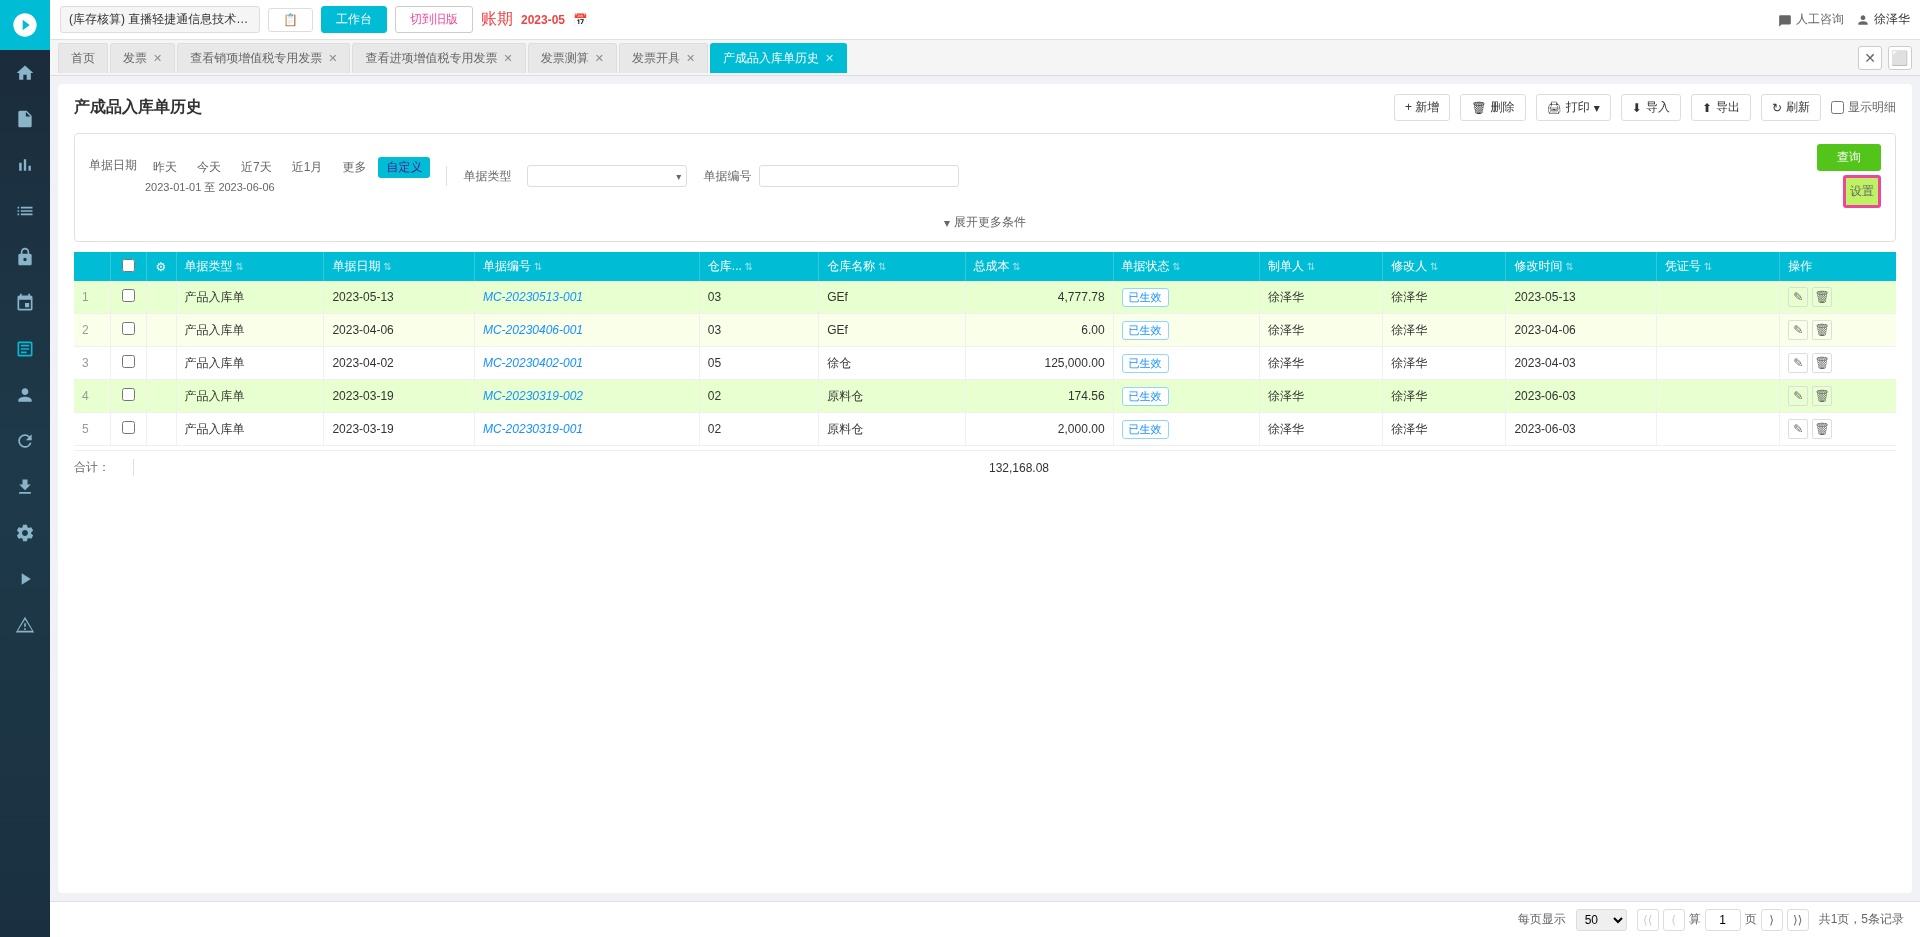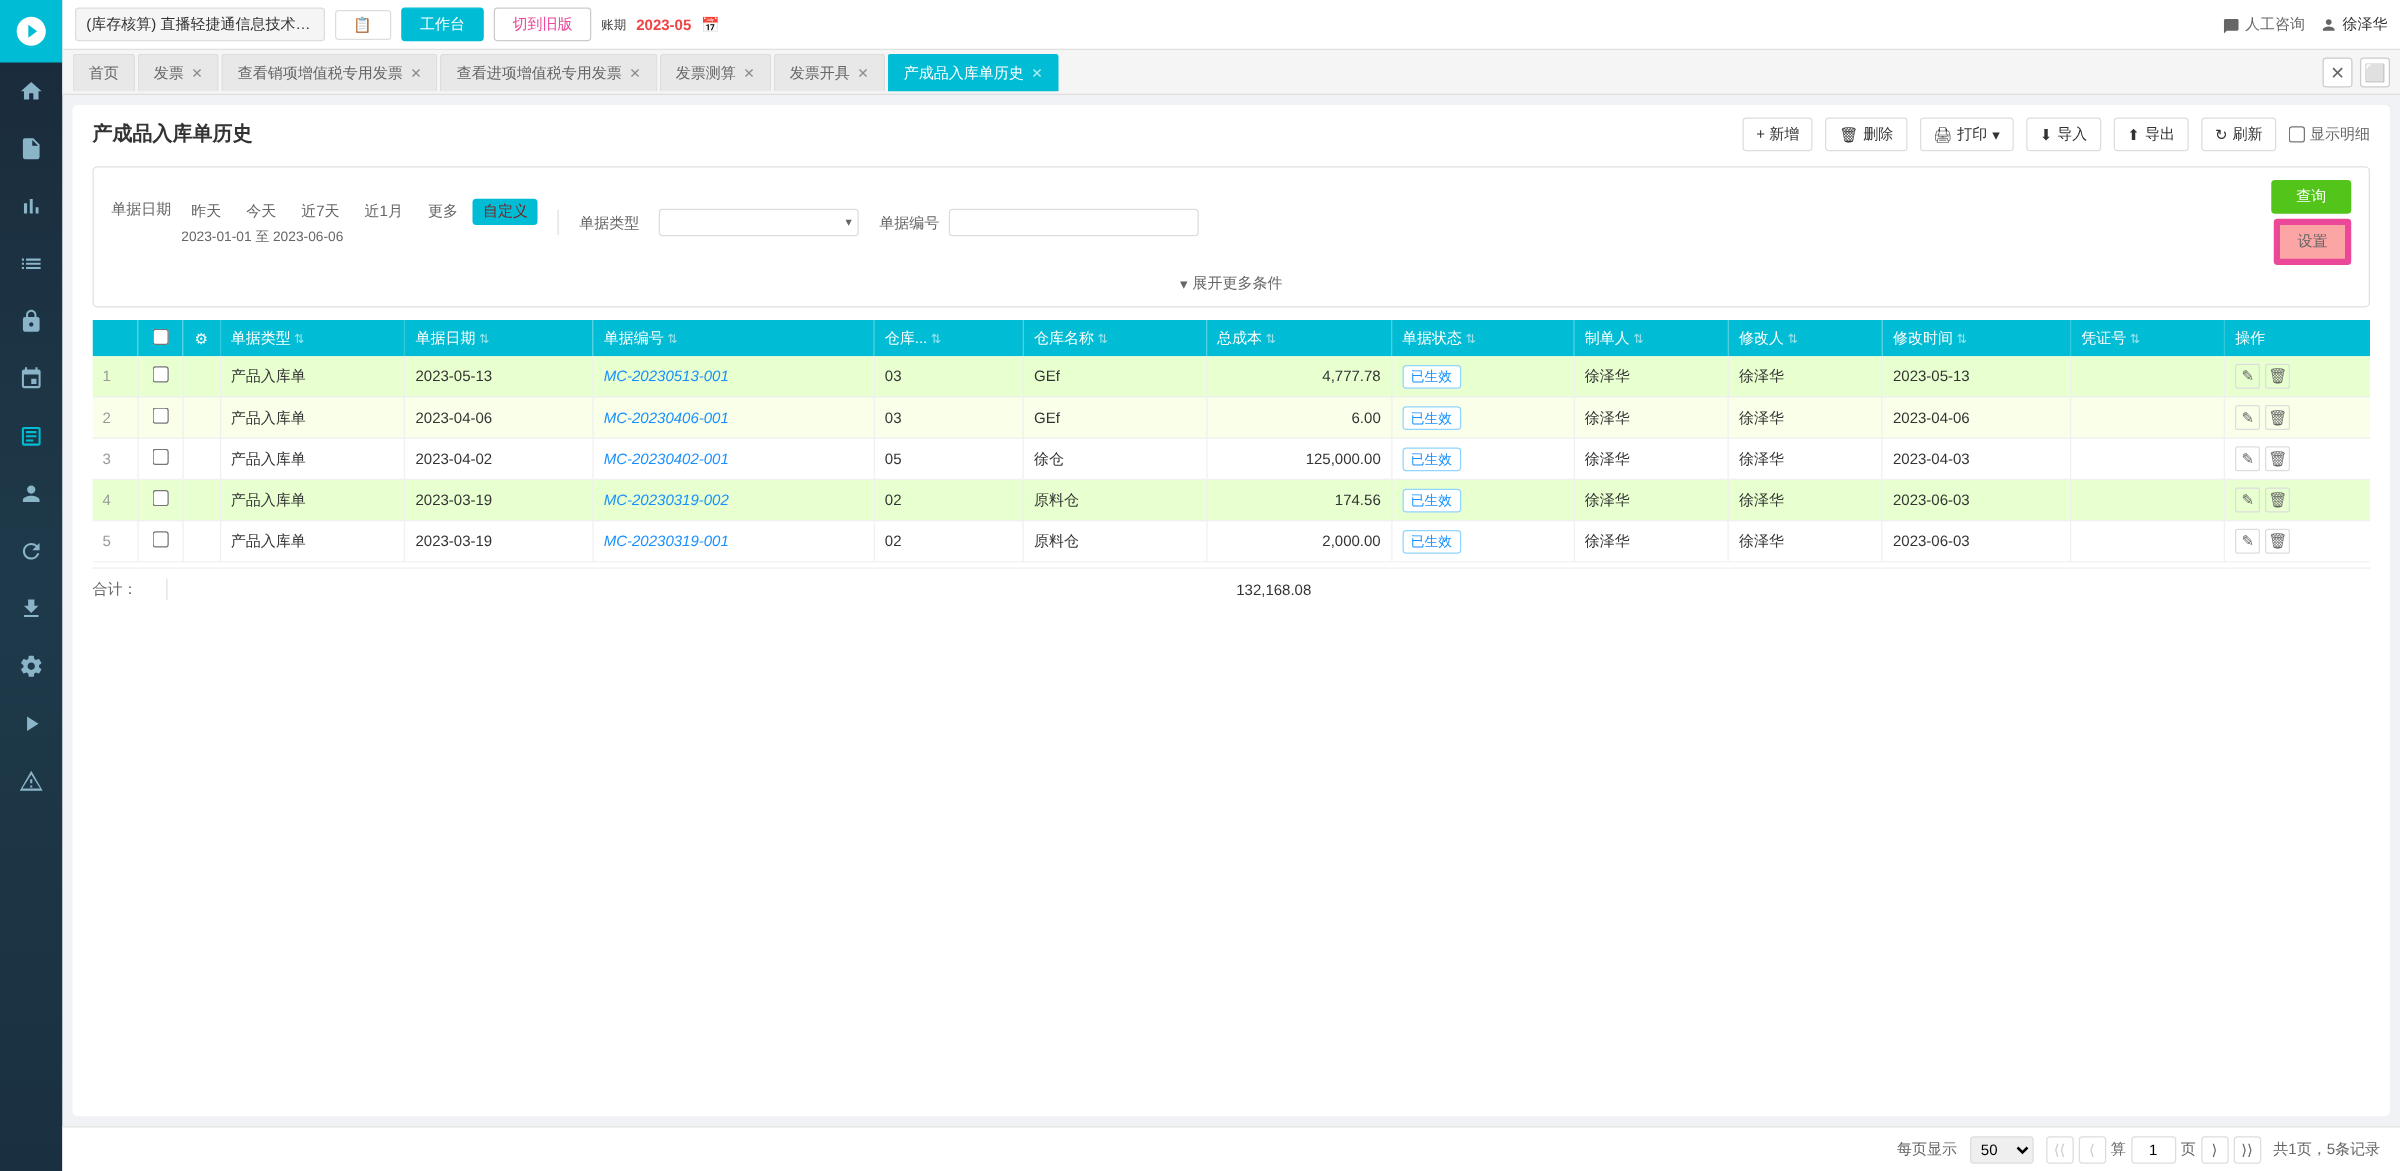--- a/index.html
+++ b/index.html
@@ -19,21 +19,21 @@
     
     .main-content { flex: 1; display: flex; flex-direction: column; background: #f0f2f5; }
 
     
     .topbar { height: 40px; background: #fff; display: flex; align-items: center; padding: 0 10px; border-bottom: 1px solid #e0e0e0; justify-content: space-between; }
     .topbar-left { display: flex; align-items: center; gap: 8px; }
     .company-name { font-size: 12px; color: #333; background: #f5f5f5; padding: 4px 8px; border-radius: 3px; border: 1px solid #ddd; max-width: 200px; overflow: hidden; text-overflow: ellipsis; white-space: nowrap; }
     .topbar-btn { padding: 4px 14px; border-radius: 3px; font-size: 12px; cursor: pointer; border: 1px solid #ddd; background: #fff; }
     .topbar-btn.workbench { background: #00bcd4; color: white; border-color: #00bcd4; }
     .topbar-btn.switch { background: #fff; color: #ec4899; border: 1px solid #ccc; }
-    .period-label { font-size: 10px; color: #404040; }
+    .period-label { font-size: 16px; color: #ef4444; }
     .period-value { font-size: 12px; color: #ef4444; font-weight: bold; }
     .topbar-right { display: flex; align-items: center; gap: 12px; }
     .user-service { font-size: 12px; color: #666; display: flex; align-items: flex-end; gap: 4px; }
     .user-name { font-size: 12px; color: #333; display: flex; align-items: center; gap: 4px; }
 
     
     .tabbar { height: 36px; background: #f5f5f5; display: flex; align-items: center; padding: 0 8px; border-bottom: 1px solid #ddd; gap: 2px; justify-content: space-between; }
     .tabbar-tabs { display: flex; align-items: center; gap: 2px; }
     .tab { height: 30px; padding: 0 12px; border-radius: 3px 3px 0 0; font-size: 12px; cursor: pointer; display: flex; align-items: center; gap: 6px; background: #e8e8e8; color: #666; border: 1px solid #ddd; border-bottom: none; }
     .tab.active { background: #00bcd4; color: white; border-color: #00bcd4; }
@@ -50,30 +50,30 @@
     .page-actions { display: flex; align-items: center; gap: 10px; }
     .action-btn { padding: 4px 10px; font-size: 12px; cursor: pointer; border: 1px solid #ddd; background: #fff; border-radius: 3px; color: #333; display: flex; align-items: center; gap: 4px; }
     .display-detail-label { font-size: 12px; color: #666; display: flex; align-items: center; gap: 4px; }
 
     
     .filter-section { border: 1px solid #e0e0e0; border-radius: 4px; padding: 10px 14px; margin-bottom: 10px; }
     .filter-row { display: flex; align-items: center; gap: 16px; margin-bottom: 6px; }
     .filter-label { font-size: 12px; color: #666; white-space: nowrap; }
     .filter-date-btns { display: flex; gap: 4px; align-items: center; }
     .date-btn { padding: 2px 8px; font-size: 12px; cursor: pointer; border: none; background: none; color: #666; }
-    .date-btn.custom { background: #00bcd4; color: #7f1d1d; border-radius: 3px; padding: 2px 8px; }
+    .date-btn.custom { background: #00bcd4; color: #4c1d95; border-radius: 3px; padding: 2px 8px; }
     .date-range { font-size: 11px; color: #666; margin-top: 2px; }
     .filter-divider { width: 1px; height: 20px; background: #e0e0e0; }
     .filter-select { border: 1px solid #ddd; border-radius: 3px; padding: 3px 24px 3px 8px; font-size: 12px; color: #333; background: white; min-width: 160px; appearance: none; cursor: pointer; }
     .filter-select-wrap { position: relative; display: inline-block; }
     .filter-select-wrap::after { content: '▾'; position: absolute; right: 6px; top: 50%; transform: translateY(-50%); font-size: 10px; color: #666; pointer-events: none; }
     .filter-input { border: 1px solid #ddd; border-radius: 3px; padding: 3px 8px; font-size: 12px; min-width: 200px; }
     .expand-btn { font-size: 12px; color: #666; cursor: pointer; display: flex; align-items: center; gap: 4px; border: none; background: none; }
     .query-btn { padding: 5px 20px; background: #52c41a; color: white; border: none; border-radius: 3px; font-size: 12px; cursor: pointer; }
-    .setting-btn { padding: 5px 14px; background: #fca5a5; color: #666; border: 5px solid #ec4899; border-radius: 3px; font-size: 12px; cursor: pointer; }
+    .setting-btn { padding: 5px 4px; background: #bef264; color: #666; border: 3px solid #ec4899; border-radius: 3px; font-size: 12px; cursor: pointer; }
     .filter-actions-col { display: flex; flex-direction: column; gap: 4px; align-items: flex-end; }
 
     
     .table-wrap { overflow: auto; }
     table { width: 100%; border-collapse: collapse; font-size: 12px; }
     thead tr { background: #00bcd4; color: white; }
     thead th { padding: 6px 8px; text-align: left; white-space: nowrap; font-weight: normal; border-right: 1px solid rgba(255,255,255,0.2); }
     thead th:last-child { border-right: none; }
     tbody tr { background: white; border-bottom: 1px solid #f0f0f0; }
     tbody tr:nth-child(even) { background: #f9ffe9; }

